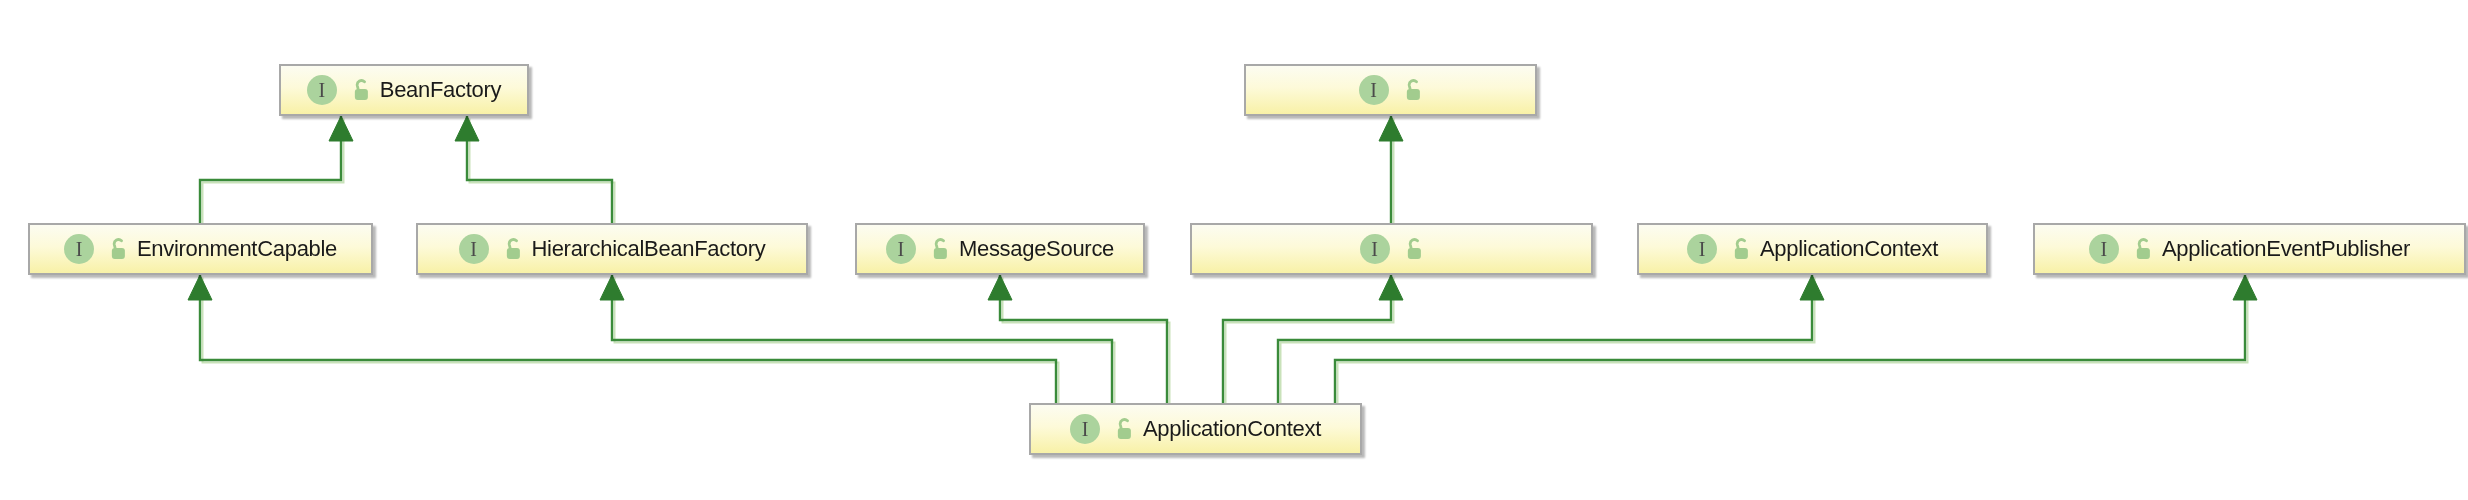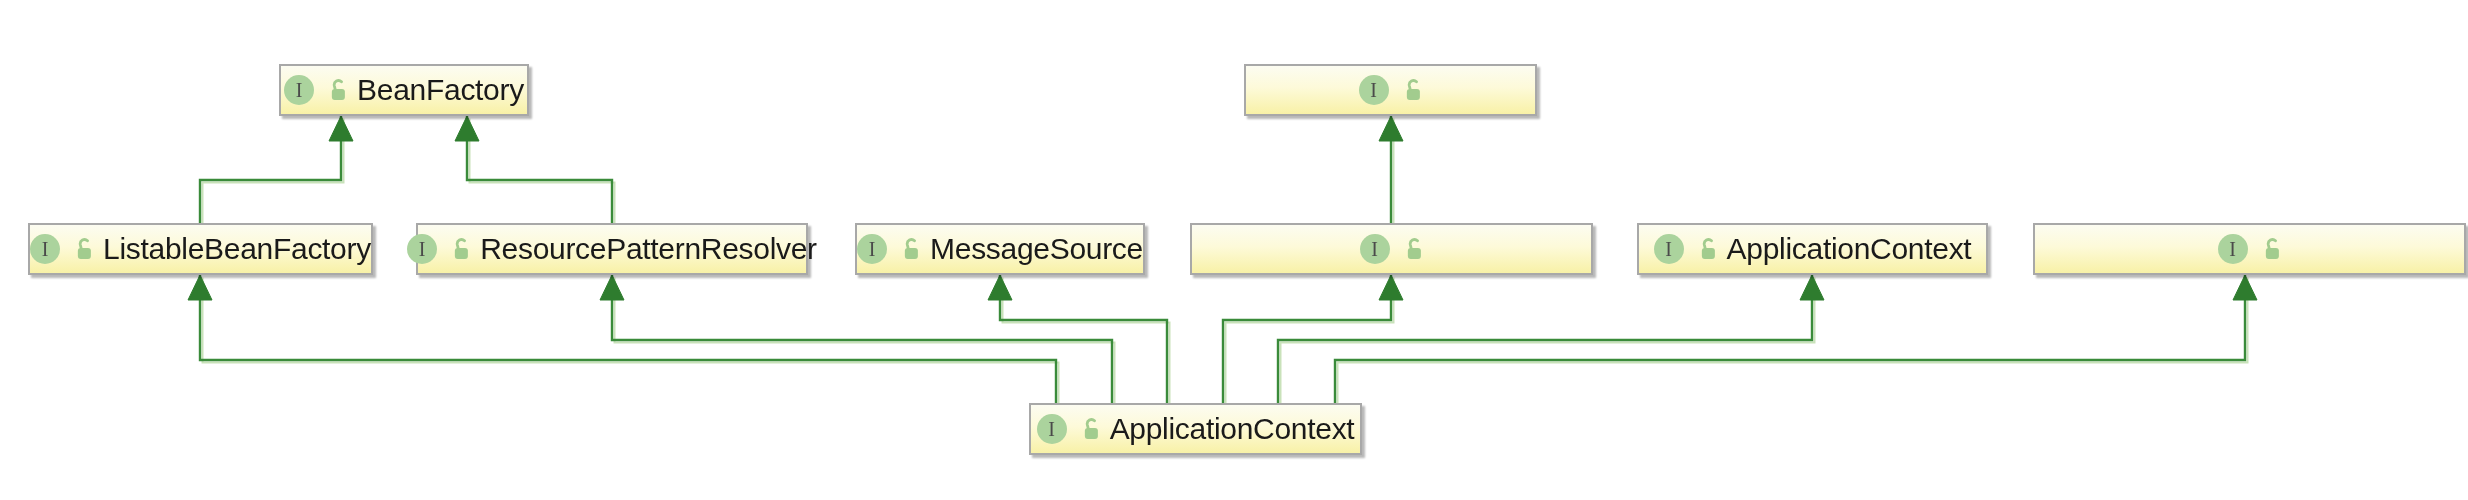--- a/index.html
+++ b/index.html
@@ -48,21 +48,21 @@
     text-align: center;
     font-weight: 500;
   }
   .lock-icon {
     flex: 0 0 auto;
     width: 25px;
     height: 25px;
   }
   .node-label {
     color: #1a1a1a;
-    font-size: 30px;
+    font-size: 22px;
     letter-spacing: -0.3px;
   }
 </style>
 </head>
 <body>
 
 <div id="canvas">
   <svg id="edges" xmlns="http://www.w3.org/2000/svg" viewBox="0 0 2468 500">
       <path d="M 341 116 L 341 180 L 200 180 L 200 223" fill="none" stroke="#c9e2ba" stroke-width="2" transform="translate(2.5,2.5)"></path>
       <path d="M 341 116 L 341 180 L 200 180 L 200 223" fill="none" stroke="#3a8b3a" stroke-width="2.4"></path>
@@ -107,29 +107,29 @@
         <rect x="8.5" y="10.5" width="12.5" height="10.5" rx="2.8" fill="#a2cc8e"></rect>
         <path d="M 12,10.5 v-3.2 a 4.1,4.1 0 0 1 7.6,-2" fill="none" stroke="#a2cc8e" stroke-width="2.7" stroke-linecap="round" transform="rotate(-14 12 12)"></path>
       </svg>
     </div>
     <div class="uml-node" style="left: 28px; top: 223px; width: 345px; height: 52px;">
       <span class="iface-icon">I</span>
       <svg class="lock-icon" viewBox="0 0 24 24">
         <rect x="8.5" y="10.5" width="12.5" height="10.5" rx="2.8" fill="#a2cc8e"></rect>
         <path d="M 12,10.5 v-3.2 a 4.1,4.1 0 0 1 7.6,-2" fill="none" stroke="#a2cc8e" stroke-width="2.7" stroke-linecap="round" transform="rotate(-14 12 12)"></path>
       </svg>
-      <span class="node-label">ListableBeanFactory</span>
+      <span class="node-label">EnvironmentCapable</span>
     </div>
     <div class="uml-node" style="left: 416px; top: 223px; width: 392px; height: 52px;">
       <span class="iface-icon">I</span>
       <svg class="lock-icon" viewBox="0 0 24 24">
         <rect x="8.5" y="10.5" width="12.5" height="10.5" rx="2.8" fill="#a2cc8e"></rect>
         <path d="M 12,10.5 v-3.2 a 4.1,4.1 0 0 1 7.6,-2" fill="none" stroke="#a2cc8e" stroke-width="2.7" stroke-linecap="round" transform="rotate(-14 12 12)"></path>
       </svg>
-      <span class="node-label">ResourcePatternResolver</span>
+      <span class="node-label">HierarchicalBeanFactory</span>
     </div>
     <div class="uml-node" style="left: 855px; top: 223px; width: 290px; height: 52px;">
       <span class="iface-icon">I</span>
       <svg class="lock-icon" viewBox="0 0 24 24">
         <rect x="8.5" y="10.5" width="12.5" height="10.5" rx="2.8" fill="#a2cc8e"></rect>
         <path d="M 12,10.5 v-3.2 a 4.1,4.1 0 0 1 7.6,-2" fill="none" stroke="#a2cc8e" stroke-width="2.7" stroke-linecap="round" transform="rotate(-14 12 12)"></path>
       </svg>
       <span class="node-label">MessageSource</span>
     </div>
     <div class="uml-node" style="left: 1190px; top: 223px; width: 403px; height: 52px;">
@@ -146,20 +146,21 @@
         <path d="M 12,10.5 v-3.2 a 4.1,4.1 0 0 1 7.6,-2" fill="none" stroke="#a2cc8e" stroke-width="2.7" stroke-linecap="round" transform="rotate(-14 12 12)"></path>
       </svg>
       <span class="node-label">ApplicationContext</span>
     </div>
     <div class="uml-node" style="left: 2033px; top: 223px; width: 433px; height: 52px;">
       <span class="iface-icon">I</span>
       <svg class="lock-icon" viewBox="0 0 24 24">
         <rect x="8.5" y="10.5" width="12.5" height="10.5" rx="2.8" fill="#a2cc8e"></rect>
         <path d="M 12,10.5 v-3.2 a 4.1,4.1 0 0 1 7.6,-2" fill="none" stroke="#a2cc8e" stroke-width="2.7" stroke-linecap="round" transform="rotate(-14 12 12)"></path>
       </svg>
+      <span class="node-label">ApplicationEventPublisher</span>
     </div>
     <div class="uml-node" style="left: 1029px; top: 403px; width: 333px; height: 52px;">
       <span class="iface-icon">I</span>
       <svg class="lock-icon" viewBox="0 0 24 24">
         <rect x="8.5" y="10.5" width="12.5" height="10.5" rx="2.8" fill="#a2cc8e"></rect>
         <path d="M 12,10.5 v-3.2 a 4.1,4.1 0 0 1 7.6,-2" fill="none" stroke="#a2cc8e" stroke-width="2.7" stroke-linecap="round" transform="rotate(-14 12 12)"></path>
       </svg>
       <span class="node-label">ApplicationContext</span>
     </div>
   </div>

